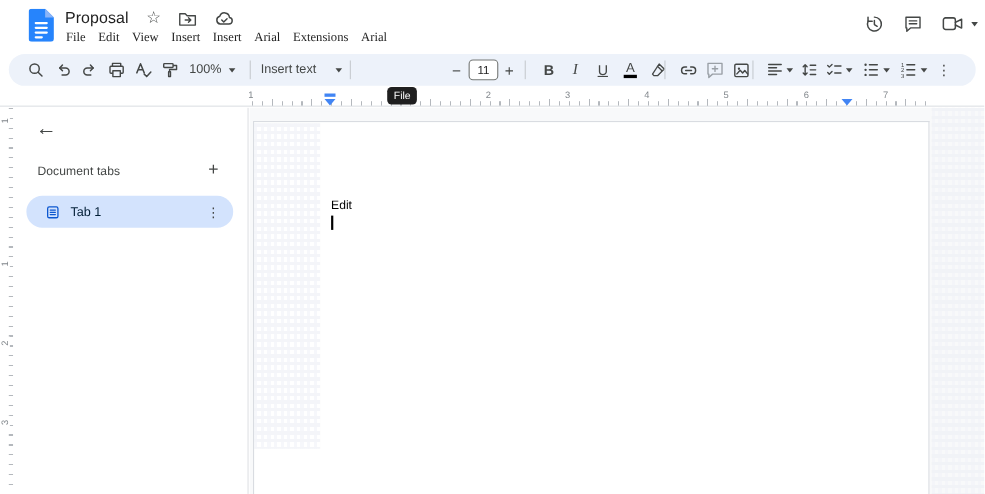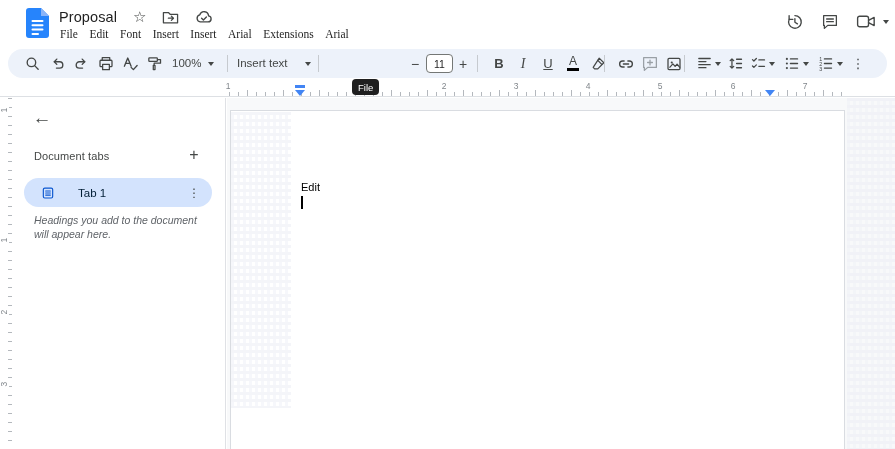--- a/index.html
+++ b/index.html
@@ -54,21 +54,21 @@
   .vruler { position:absolute; left:0; top:98px; width:12px; height:351px; background:#fff; z-index:5; }
   .vticks { position:absolute; left:8px; top:0; width:4px; height:351px;
     background:repeating-linear-gradient(to bottom,#b4b8bd 0 1px,transparent 1px 9px); }
   .vnum { position:absolute; left:-2px; width:12px; text-align:center; font-size:8.5px; color:#80868b; transform:rotate(-90deg); background:#fff; }
 
   
   .sidebar { position:absolute; left:12px; top:98px; width:214px; height:351px; background:#fff; border-right:1px solid #dfe1e5; z-index:6; }
   .back-btn { position:absolute; left:16px; top:6px; width:28px; height:28px; display:flex; align-items:center; justify-content:center; font-size:19px; color:#444746; border-radius:50%; }
   .tabs-header { position:absolute; left:22px; top:52px; font-size:11px; font-weight:500; color:#444746; letter-spacing:.1px; }
   .add-tab { position:absolute; left:169px; top:44px; width:26px; height:26px; display:flex; align-items:center; justify-content:center; font-size:16px; color:#444746; border-radius:50%; }
-  .tab-pill { position:absolute; left:12px; top:80px; width:188px; height:29px; background:#d3e3fd; border-radius:15px; display:flex; align-items:center;gap:14px; }
+  .tab-pill { position:absolute; left:12px; top:80px; width:188px; height:29px; background:#d3e3fd; border-radius:15px; display:flex; align-items:center; }
   .tab-icon { margin-left:17px; display:flex; }
   .tab-label { margin-left:9px; font-size:11.5px; font-weight:500; color:#001d35; }
   .tab-menu { position:absolute; right:9px; top:6px; width:18px; height:18px; display:flex; align-items:center; justify-content:center; color:#444746; font-size:12px; letter-spacing:0; }
   .hint { position:absolute; left:22px; top:115px; width:178px; font-size:10.5px; font-style:italic; color:#5f6368; line-height:14px; }
 
   
   .canvas { position:absolute; left:227px; top:98px; width:668px; height:351px; background:#f8f9fa; }
   .page { position:absolute; left:230px; top:110px; width:615px; height:345px; background:#fff; border:1px solid #d9dce1; border-bottom:none; z-index:4; }
   .doc-text { position:absolute; left:301px; top:181px; font-size:11px; color:#000; z-index:8; }
   .doc-cursor { position:absolute; left:301px; top:196px; width:1.5px; height:13px; background:#000; z-index:8; animation:blink 1.2s steps(1) infinite; }
@@ -107,21 +107,21 @@
       <span class="title-icon">
         <svg class="ic" width="18" height="14" viewBox="0 0 24 18" fill="none" stroke="#444746" stroke-width="1.8" stroke-linecap="round" stroke-linejoin="round">
           <path d="M7 15.5 h10.5 a4 4 0 0 0 .6 -7.95 A6 6 0 0 0 6.4 6.1 4.8 4.8 0 0 0 7 15.5 z"></path>
           <path d="M8.8 10.6 l2.4 2.4 4 -4"></path>
         </svg>
       </span>
     </div>
     <nav class="menubar">
       <span class="menu-item">File</span>
       <span class="menu-item">Edit</span>
-      <span class="menu-item">Font</span>
+      <span class="menu-item">View</span>
       <span class="menu-item">Insert</span>
       <span class="menu-item">Insert</span>
       <span class="menu-item">Arial</span>
       <span class="menu-item">Extensions</span>
       <span class="menu-item">Arial</span>
     </nav>
     <div class="header-right">
       <span class="hicon">
         <svg class="ic" width="19" height="19" viewBox="0 0 24 24" fill="none" stroke="#444746" stroke-width="1.7" stroke-linecap="round" stroke-linejoin="round">
           <path d="M12.5 4.5 a8 8 0 1 1 -7.2 4.6"></path>
@@ -311,21 +311,20 @@
     <div class="tab-pill">
       <span class="tab-icon">
         <svg class="ic" width="14" height="14" viewBox="0 0 24 24" fill="none" stroke="#0b57d0" stroke-width="2" stroke-linecap="round" stroke-linejoin="round">
           <rect x="4" y="3.5" width="16" height="17" rx="2.5"></rect>
           <path d="M8 8.5 h8 M8 12 h8 M8 15.5 h8"></path>
         </svg>
       </span>
       <span class="tab-label">Tab 1</span>
       <span class="tab-menu">⋮</span>
     </div>
-    <div class="hint">Headings you add to the document will appear here.</div>
   </div>
 
   <div class="canvas"></div>
   <div class="page"></div>
   <div class="ghost ghost-left"></div>
   <div class="ghost ghost-right"></div>
   <div class="doc-text">Edit</div>
   <div class="doc-cursor"></div>
 
 </div>

